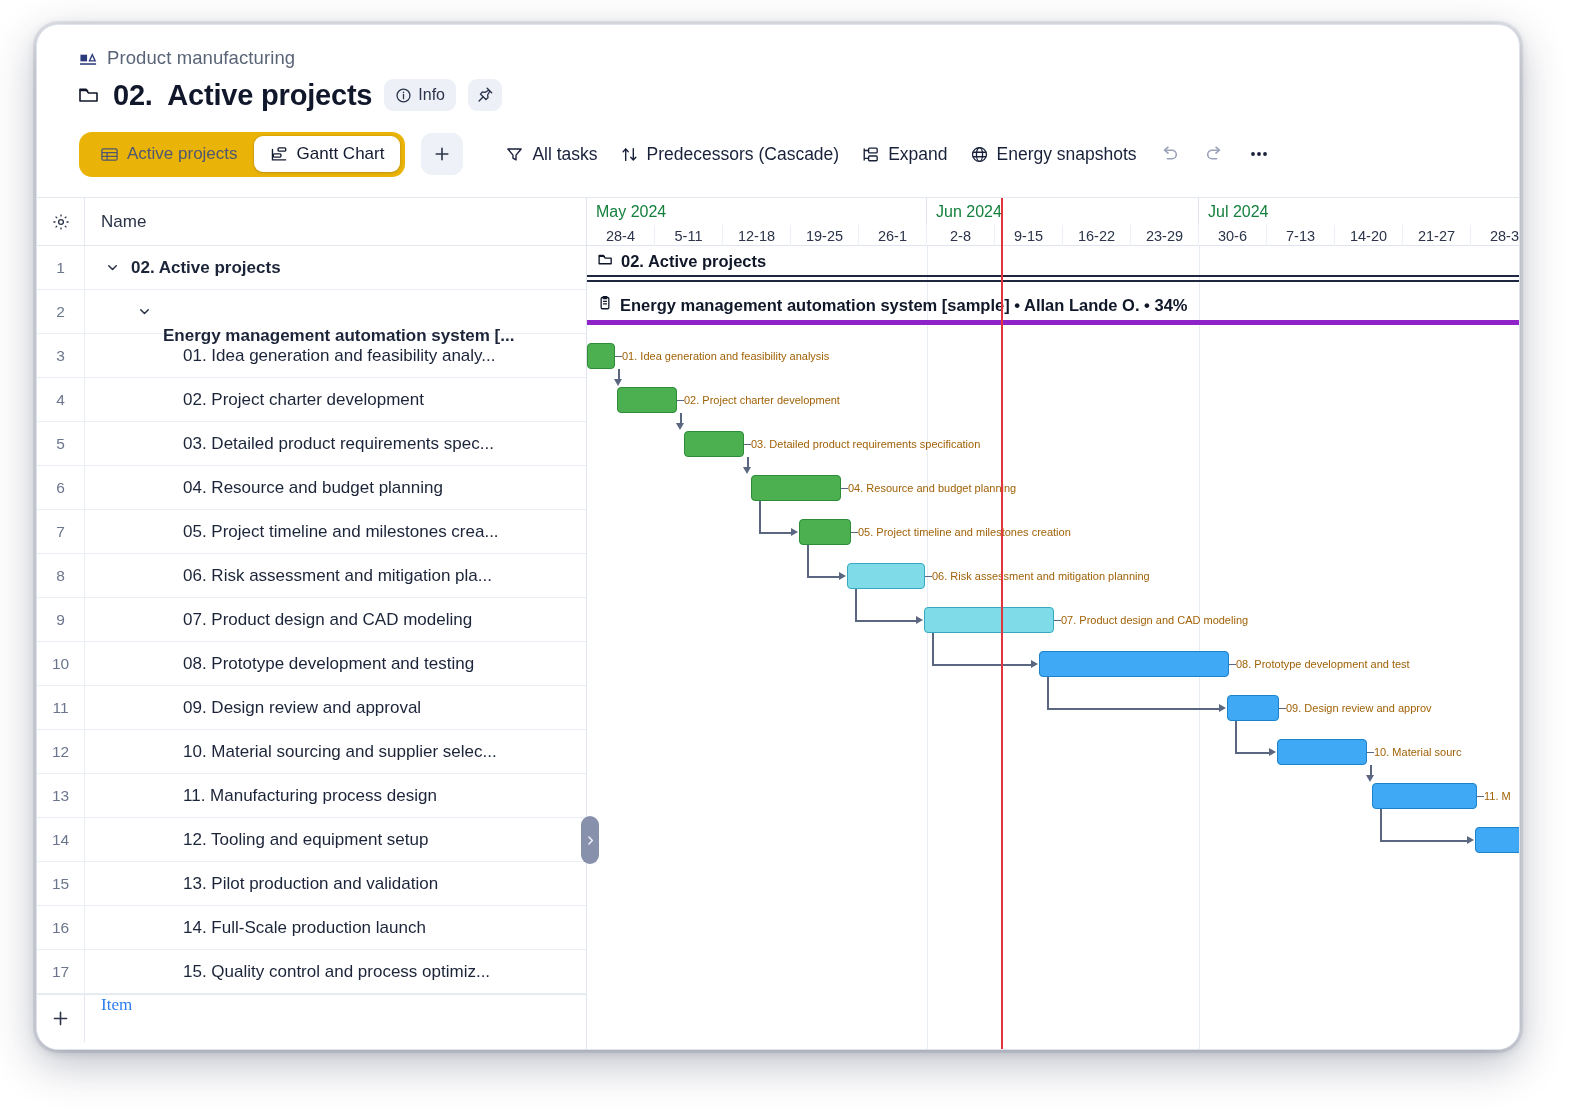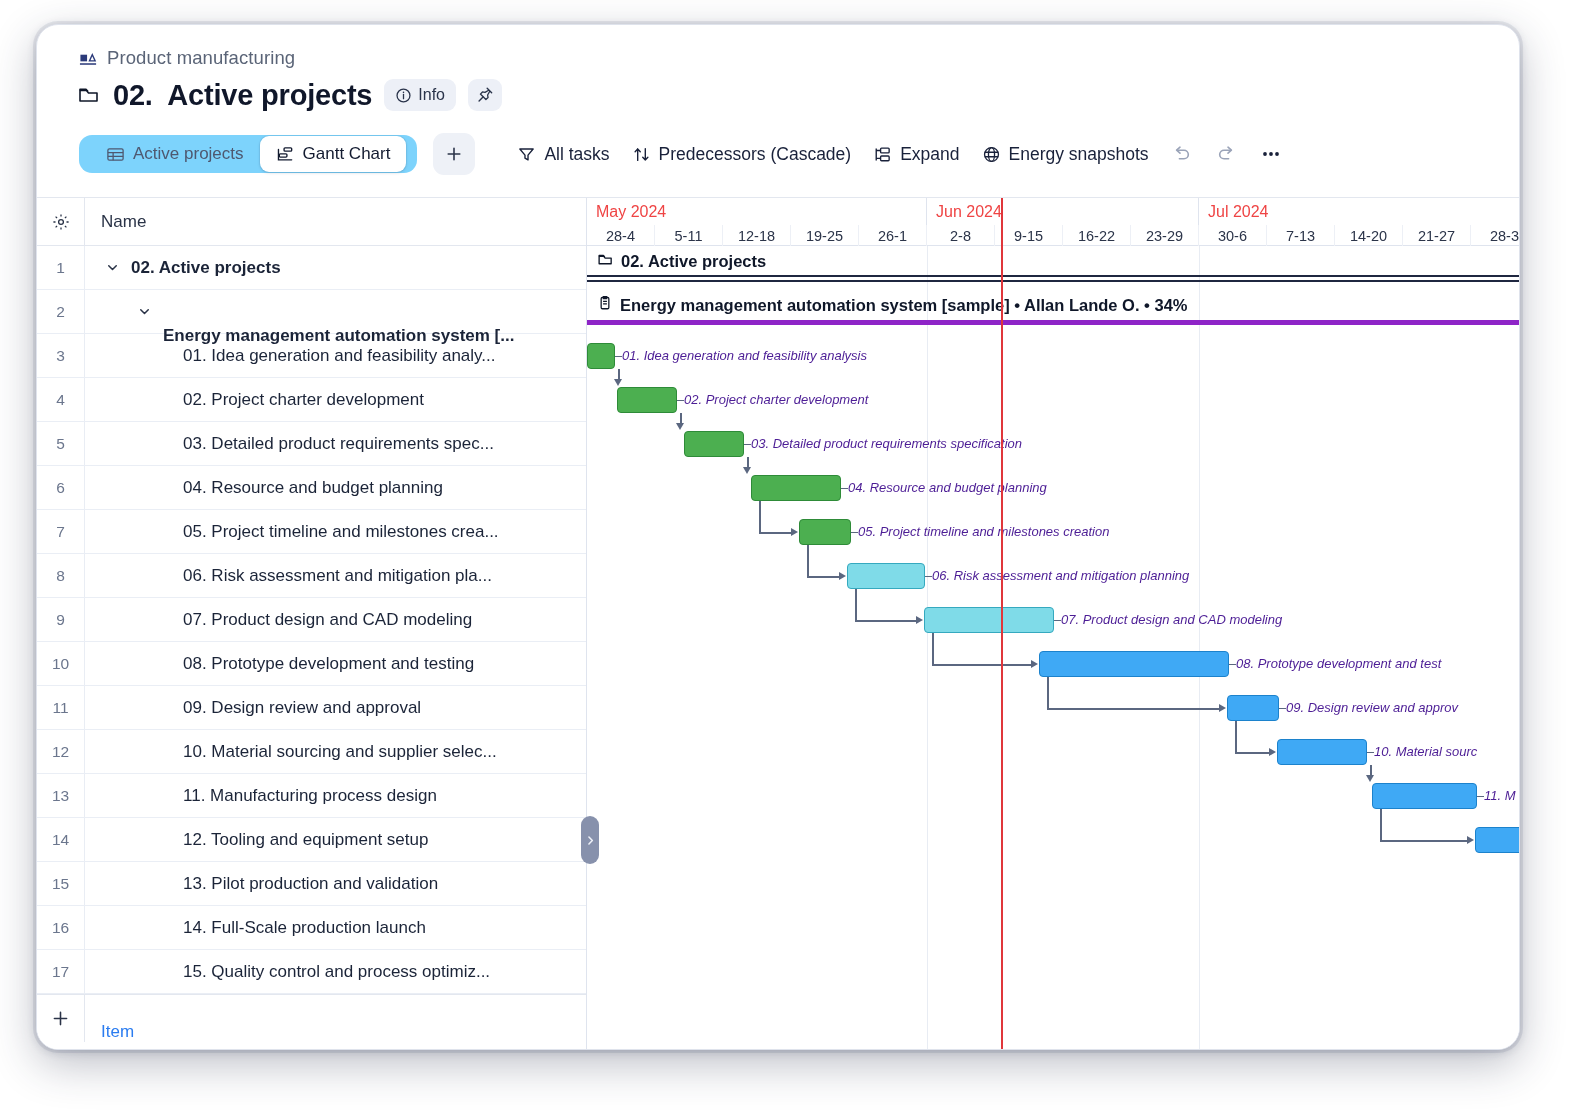--- a/index.html
+++ b/index.html
@@ -49,22 +49,22 @@
   }
   .chip.square { width: 34px; padding: 0; justify-content: center; }
 
   
   #toolbar-row {
     display: flex; align-items: center;
     padding: 12px 0 0 42px; height: 58px; gap: 8px;
   }
   #tabgroup {
     display: flex; align-items: center;
-    background: #7dd3fc; border-radius: 13px; padding: 11px;
-    height: 38px;
+    background: #eab308; border-radius: 13px; padding: 5px;
+    height: 45px;
   }
   .tab {
     display: inline-flex; align-items: center; gap: 8px;
     height: 36px; padding: 0 16px; border-radius: 9px;
     font-size: 17px; color: #4e5870; cursor: pointer; white-space: nowrap;
   }
   .tab.active {
     background: #ffffff; color: #131b30; font-weight: normal;
     box-shadow: 0 1px 3px rgba(20,30,60,.16), 0 0 0 1px rgba(20,30,60,.05);
   }
@@ -115,35 +115,36 @@
   .row-name {
     font-size: 17px; color: #1b2438; white-space: nowrap;
     overflow: hidden; text-overflow: ellipsis;
   }
   .row-name.lvl0 { font-weight: bold; padding-left: 0px; }
   .row-name.lvl1 { font-weight: bold; padding-left: 0px; }
   .row-name.lvl2 { padding-left: 82px; }
   .caret { width: 22px; display:flex; align-items:center; justify-content:center; cursor:pointer; }
   .indent-1 { width: 32px; flex: 0 0 32px; }
   .add-row {
-    height: 48px; display: flex; align-items: flex-end;
+    height: 48px; display: flex; align-items: flex-start;
     border-top: 1px solid #e3e7ef;
+    font-family: Liberation Serif, serif;
   }
   .add-row .item-link { font-size: 17px; color: #2b7cf0; padding-left: 16px; cursor: pointer; }
 
   
   #right-pane { flex: 1; position: relative; overflow: hidden; background: #fff; }
   #months-row { position: absolute; left:0; top:0; height: 27px; width: 100%; }
   #weeks-row  { position: absolute; left:0; top:27px; height: 21px; width: 100%;
                 border-bottom: 1px solid #dfe4ee; }
   .month-cell {
     position: absolute; top: 0; height: 27px;
     border-right: 1px solid #dfe4ee;
     display: flex; align-items: center; padding-left: 9px;
-    font-size: 16px; color: #ef4444; white-space: nowrap;
+    font-size: 16px; color: #15803d; white-space: nowrap;
   }
   .week-cell {
     position: absolute; top: 0; height: 21px;
     border-right: 1px solid #edf0f6;
     display: flex; align-items: center; justify-content: center;
     font-size: 14.5px; color: #2b3449; white-space: nowrap;
   }
   #chart-body { position: absolute; left: 0; top: 48px; right: 0; bottom: 0; }
   .vline { position: absolute; top: 0; bottom: 0; width: 1px; background: #e8ecf3; }
   #today-line { position: absolute; top: -48px; bottom: 0; width: 1.6px; background: #e0363b; z-index: 6; }
@@ -152,22 +153,22 @@
     position: absolute; display: flex; align-items: center; gap: 7px;
     font-size: 16.5px; font-weight: bold; color: #0f1729; white-space: nowrap;
   }
   .summary-rule { position: absolute; left: 0; right: 0; }
 
   .bar {
     position: absolute; height: 26px; border-radius: 4px;
     border: 1.5px solid; box-sizing: border-box;
   }
   .bar-label {
-    position: absolute; font-size: 13px; color: #4c1d95;
-    white-space: nowrap; line-height: 26px; font-style: italic;
+    position: absolute; font-size: 11px; color: #a16207;
+    white-space: nowrap; line-height: 26px;
   }
   .dep-line { position: absolute; background: #5b6780; }
   .dep-arrow {
     position: absolute; width: 0; height: 0;
     border-left: 4.5px solid transparent;
     border-right: 4.5px solid transparent;
     border-top: 7px solid #5b6780;
   }
   .bar-stub { position: absolute; height: 1.5px; background: #5b6780; }
 

